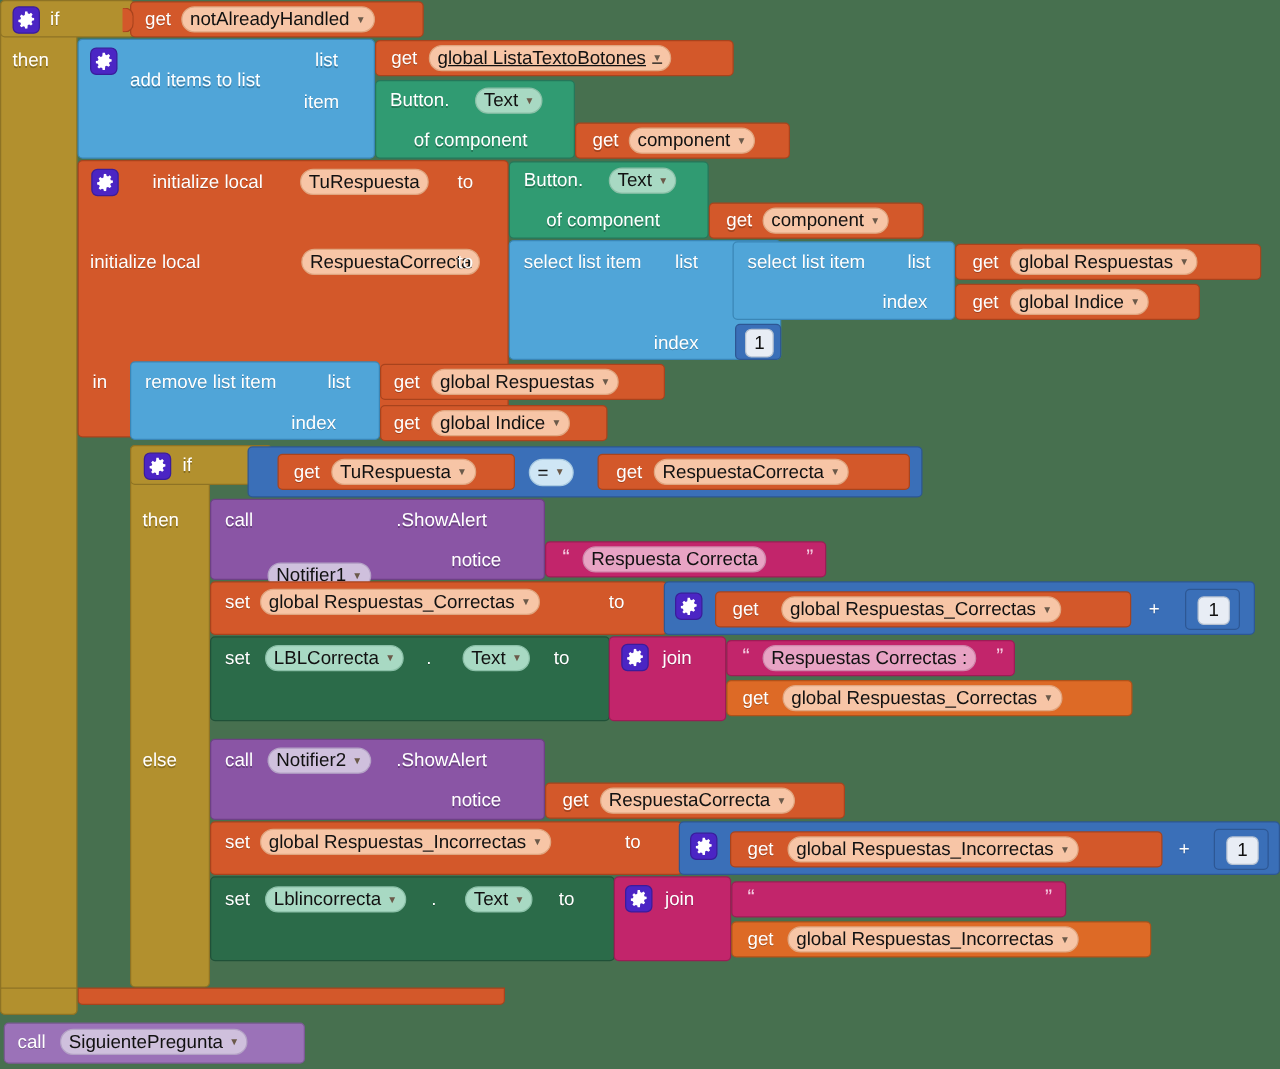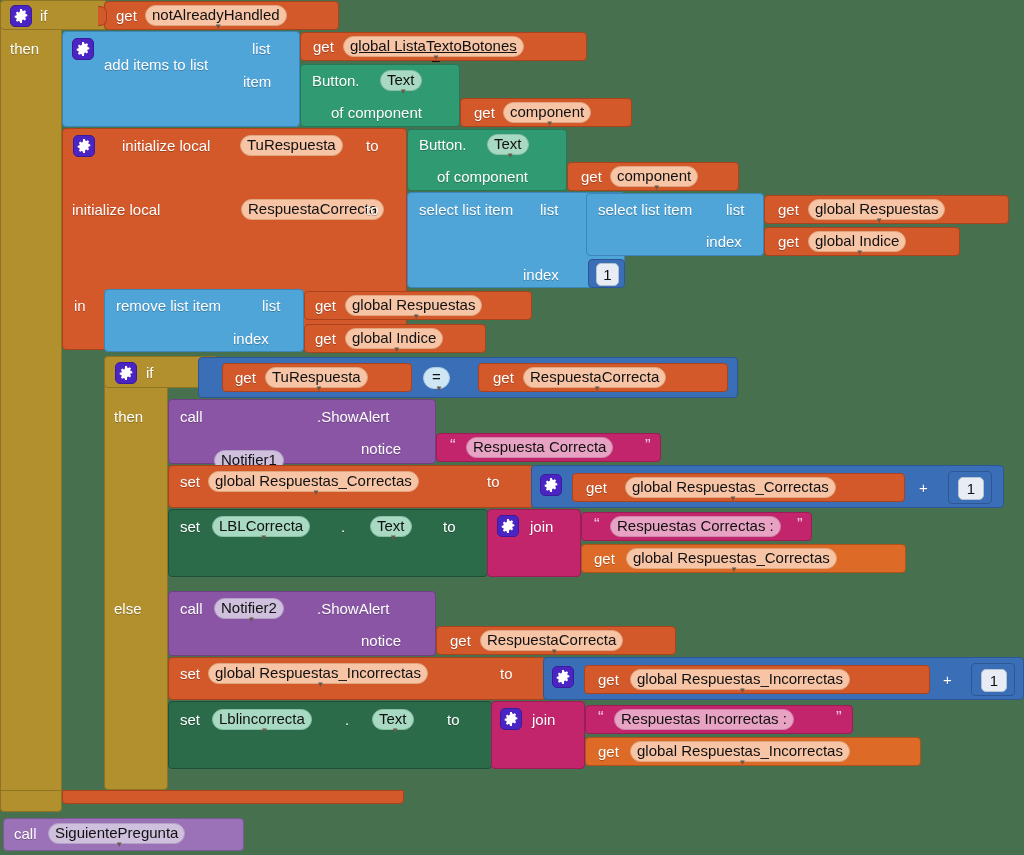--- a/index.html
+++ b/index.html
@@ -31,21 +31,20 @@
     position:absolute;color:#ffffff;font-size:15px;line-height:15px;
     white-space:nowrap;text-shadow:0 1px 0 rgba(0,0,0,.25);
   }
 
   
   .field{
     position:absolute;display:inline-flex;align-items:center;
     height:21px;padding:0 6px;border-radius:11px;
     font-size:15px;color:#111;white-space:nowrap;
     box-sizing:border-box;
-    flex-direction:column;
   }
   .f-peach {background:#f7c5a6;border:1px solid #e0a680;}
   .f-mint  {background:#a8d9c3;border:1px solid #8bc0a8;}
   .f-lilac {background:#cfc0dd;border:1px solid #b4a2c6;}
   .f-pink  {background:#e8a3c4;border:1px solid #cf88ab;}
   .f-lblue2{background:#cfe6f5;border:1px solid #aacbe2;}
   .caret{margin-left:5px;font-size:8px;color:#6b5a4a;line-height:1;}
 
   
   .gear{
@@ -376,23 +375,20 @@
   <div class="gear" style="left:500px;top:708px;">
     <svg width="14" height="14" viewBox="0 0 14 14">
         <path fill="#fff" d="M7 4.2a2.8 2.8 0 100 5.6 2.8 2.8 0 000-5.6zm0 4.1a1.3 1.3 0 110-2.6 1.3 1.3 0 010 2.6z"></path>
         <path fill="#fff" d="M6.1 0h1.8l.3 1.6 1.2.5 1.4-.9 1.3 1.3-.9 1.4.5 1.2 1.6.3v1.8l-1.6.3-.5 1.2.9 1.4-1.3 1.3-1.4-.9-1.2.5L7.9 14H6.1l-.3-1.6-1.2-.5-1.4.9L1.9 11.5l.9-1.4-.5-1.2L.7 8.6V6.8l1.6-.3.5-1.2-.9-1.4L3.2 2.6l1.4.9 1.2-.5z"></path>
       </svg>
   </div>
   <div class="lbl" style="left:532px;top:712px;">join</div>
 
   <div class="blk c-magenta" style="left:585px;top:705px;width:268px;height:29px;"></div>
   <div class="quote" style="left:598px;top:709px;">“</div>
-  <div class="field f-pink" style="left:614px;top:709px;">
-    <span>Respuestas Incorrectas : </span>
-  </div>
   <div class="quote" style="left:836px;top:709px;">”</div>
 
   <div class="blk c-orange2" style="left:585px;top:737px;width:336px;height:29px;"></div>
   <div class="lbl" style="left:598px;top:744px;">get</div>
   <div class="field f-peach" style="left:630px;top:741px;">
     <span>global Respuestas_Incorrectas</span>
     <span class="caret">▼</span>
   </div>
 
   <div class="blk c-orange" style="left:62px;top:790px;width:342px;height:14px;border-radius:0 0 4px 4px;"></div>

